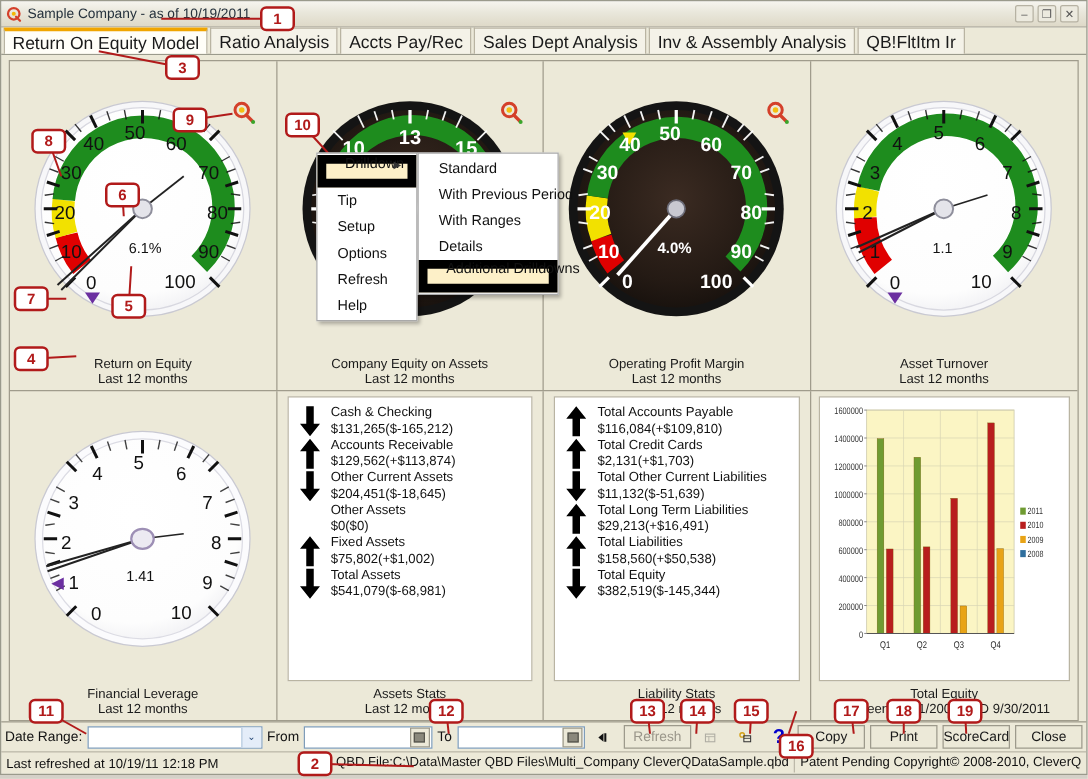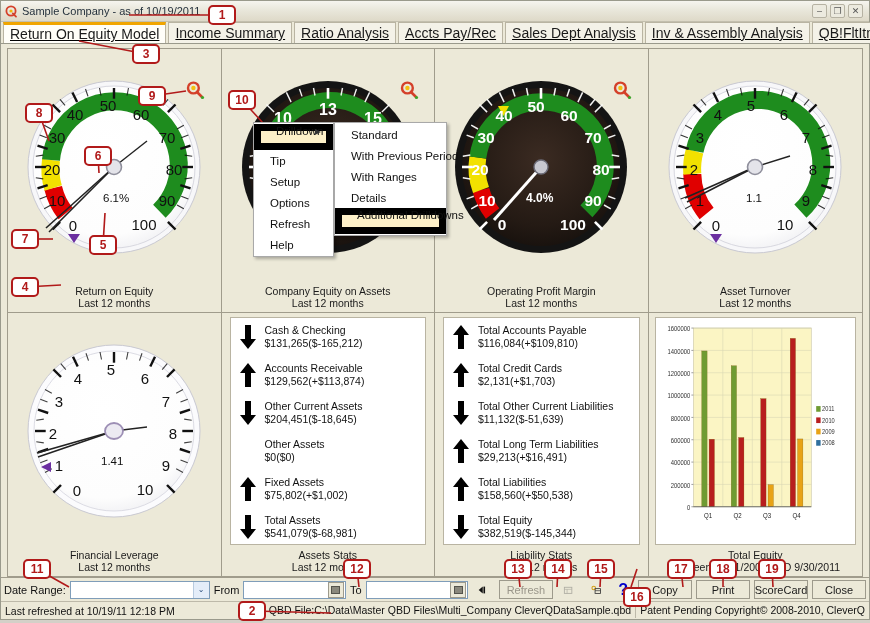--- a/index.html
+++ b/index.html
@@ -37,21 +37,20 @@
     display:flex;align-items:center;justify-content:center;
     font-size:9px;color:#555;line-height:1;border-radius:2px;
   }
   
   .tabstrip {
     height: 22px; flex:0 0 22px;
     background:#ece9d8;
     display:flex; align-items:center; padding-left:2px;
     border-bottom:1px solid #9a9a8c;
     position:relative;
-    text-decoration:underline;
   }
   .tab {
     height:21px; padding:0 6px; display:flex;align-items:center;
     font-size:14px; color:#1a1a1a; white-space:nowrap;
     background:#f4f2e8; border:1px solid #b9b4a2; border-bottom:none;
     margin-right:2px;
   }
   .tab.active {
     background:#fffef8; border-top:3px solid #f0a500;
     font-weight:normal;
@@ -88,21 +87,21 @@
   .gauge-wrap{ position:relative; width:190px;height:178px; }
   .gauge-svg{ display:block; }
   .magnifier{
     position:absolute; top:2px; right:4px; width:20px;height:20px;
   }
   
   .stats-panel{
     background:#fff; border:1px solid #b9b4a2;
     width:calc(100% - 16px); height:calc(100% - 8px);
     margin:2px 8px 2px 8px; padding:6px 4px 4px 6px;
-    display:flex;flex-direction:column;justify-content:space-between;
+    display:flex;flex-direction:column;justify-content:flex-start;
     overflow:hidden;
   }
   .stat-row{ display:flex; align-items:center; gap:6px; }
   .arrow{ flex:0 0 22px; width:22px; height:26px; }
   .stat-txt{ font-size:10.5px; line-height:12.5px; color:#111; white-space:nowrap;}
   
   .chart-panel{
     background:#fff;border:1px solid #b9b4a2;
     width:calc(100% - 12px);height:calc(100% - 8px);
     margin:2px 6px; position:relative; overflow:hidden;
@@ -191,21 +190,20 @@
     <span class="title-text">Sample Company - as of 10/19/2011</span>
     <div class="win-btns">
       <div class="win-btn">‒</div>
       <div class="win-btn">❐</div>
       <div class="win-btn">✕</div>
     </div>
   </div>
 
   <div class="tabstrip">
     <div class="tab active">Return On Equity Model</div>
-    <div class="tab">Income Summary</div>
     <div class="tab">Ratio Analysis</div>
     <div class="tab">Accts Pay/Rec</div>
     <div class="tab">Sales Dept Analysis</div>
     <div class="tab">Inv &amp; Assembly Analysis</div>
     <div class="tab">QB!FltItm Ir</div>
 
   </div>
 
   <div class="content">
     <div class="panel-outer">

